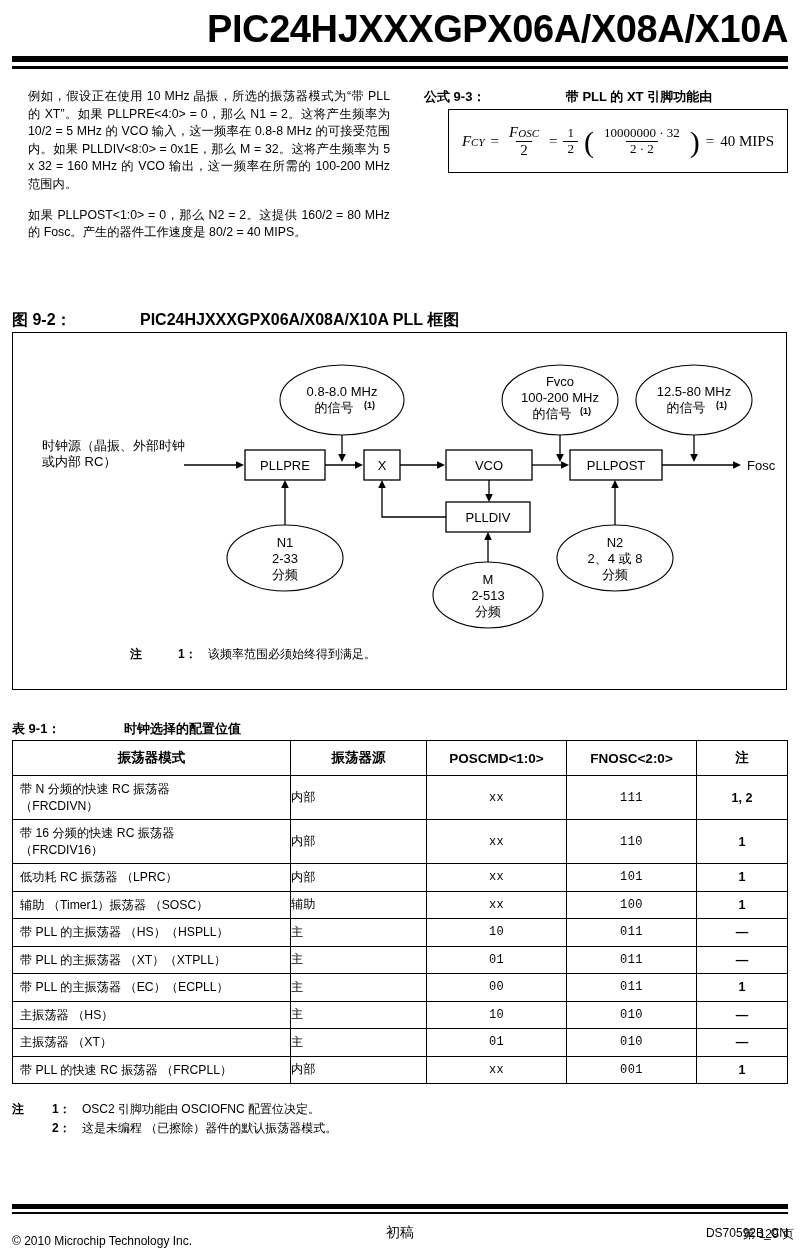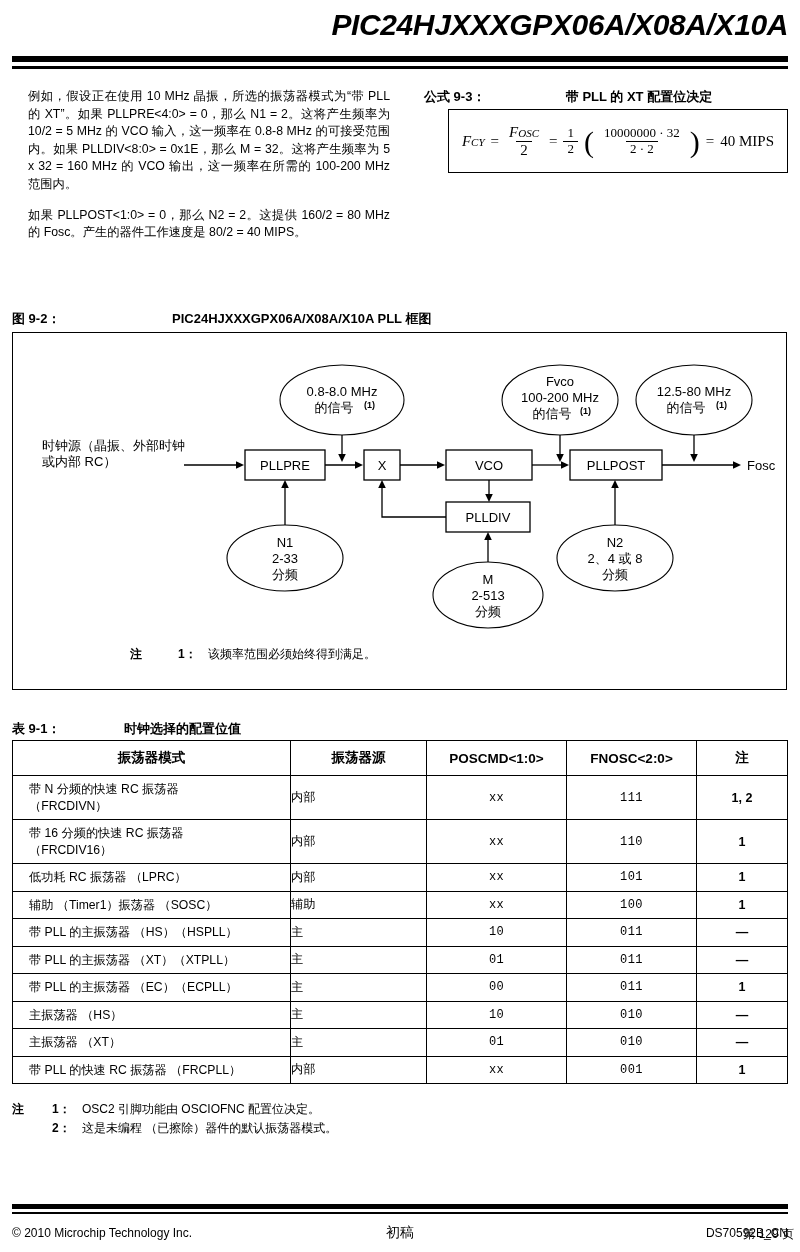--- a/index.html
+++ b/index.html
@@ -8,23 +8,22 @@
     font-family:"Liberation Sans","DejaVu Sans",sans-serif;
     color:#000;
     -webkit-font-smoothing:antialiased;
   }
   .page{position:absolute;inset:0;}
 
   
   .hdr-title{
     position:absolute;left:0;right:12px;top:8px;
     text-align:right;
-    font-size:30px;font-weight:bold;letter-spacing:-0.4px;
+    font-size:38px;font-weight:bold;letter-spacing:-0.4px;
     font-family:"Liberation Sans","DejaVu Sans",sans-serif;
-    font-style:italic;
   }
   .rule-thick{position:absolute;left:12px;right:12px;background:#000;}
   .rule1{top:56px;height:6px;}
   .rule2{top:66px;height:3px;}
 
   
   .col-left{
     position:absolute;left:12px;top:88px;width:378px;
     font-size:12.3px;line-height:17.6px;text-align:justify;
   }
@@ -42,21 +41,21 @@
   .math{font-family:"Liberation Serif","DejaVu Serif",serif;font-size:15px;display:flex;align-items:center;gap:6px;}
   .math .it{font-style:italic;}
   .sc{font-variant:small-caps;}
   .frac{display:inline-flex;flex-direction:column;align-items:center;vertical-align:middle;line-height:1.12;}
   .frac .num{padding:0 4px;}
   .frac .den{padding:0 4px;border-top:1.2px solid #000;}
   .frac.small{font-size:13px;}
   .paren{font-size:30px;font-family:"Liberation Serif",serif;line-height:0.7;}
 
   
-  .fig-head{position:absolute;left:12px;top:310px;width:776px;display:flex;font-weight:bold;font-size:13px;gap:32px;}
+  .fig-head{position:absolute;left:12px;top:310px;width:776px;display:flex;font-weight:bold;font-size:16px;}
   .fig-label{width:128px;}
   .fig-title{flex:1;}
   .fig-box{position:absolute;left:12px;top:332px;width:775px;height:358px;border:1.3px solid #000;box-sizing:border-box;}
   .fig-note{position:absolute;left:130px;top:646px;font-size:12px;display:flex;gap:0;}
   .fig-note .nlab{font-weight:bold;width:48px;}
   .fig-note .nnum{font-weight:bold;width:30px;}
 
   svg.diagram{position:absolute;left:12px;top:332px;}
   svg.diagram text{font-family:"Liberation Sans","DejaVu Sans",sans-serif;font-size:13px;fill:#000;}
   svg.diagram .blk{fill:#fff;stroke:#000;stroke-width:1.3;}
@@ -70,36 +69,36 @@
   .tbl{
     position:absolute;left:12px;top:740px;width:775px;
     border-collapse:collapse;table-layout:fixed;
   }
   .tbl th,.tbl td{border:1px solid #000;padding:0;}
   .tbl thead th{
     height:34px;font-size:13.5px;font-weight:bold;text-align:center;vertical-align:middle;
     border-top:1.6px solid #000;border-bottom:1.6px solid #000;
   }
   .tbl td{font-size:12.2px;vertical-align:middle;}
-  .tbl td.mode{padding:5px 16px;line-height:16.5px;}
+  .tbl td.mode{padding:5px 7px;line-height:16.5px;}
   .tbl td.ctr{text-align:left;margin-left:46px;}
   .tbl td.mono{text-align:center;font-family:"Liberation Mono","DejaVu Sans Mono",monospace;font-size:12px;letter-spacing:0.4px;}
   .tbl td.note{text-align:center;font-weight:bold;font-size:12.5px;}
   .c1{width:278px;} .c2{width:136px;} .c3{width:140px;} .c4{width:130px;} .c5{width:91px;}
 
   .tbl-foot{position:absolute;left:12px;top:1100px;width:640px;font-size:12px;line-height:19px;}
   .tbl-foot .row{display:flex;}
   .tbl-foot .lab{width:40px;font-weight:bold;}
   .tbl-foot .num{width:30px;font-weight:bold;}
 
   
   .frule1{position:absolute;left:12px;right:12px;top:1204px;height:5px;background:#000;}
   .frule2{position:absolute;left:12px;right:12px;top:1212px;height:2px;background:#000;}
   .foot{position:absolute;left:12px;right:12px;top:1226px;height:20px;font-size:12px;}
-  .foot .fl{position:absolute;left:0;top:0;}
+  .foot .fl{position:absolute;left:0;top:8px;}
   .foot .fc{position:absolute;left:50%;transform:translateX(-50%);top:-2px;font-size:14px;}
   .foot .fr{position:absolute;right:0;top:0;white-space:nowrap;}
   .foot .fr .ov{position:relative;}
   .foot .fr .ov2{position:absolute;right:-6px;top:0;white-space:nowrap;}
 </style>
 </head>
 <body>
 
 <div class="page">
 
@@ -108,21 +107,21 @@
   <div class="rule-thick rule2"></div>
 
   <div class="col-left">
     <p>例如，假设正在使用 10 MHz 晶振，所选的振荡器模式为“带 PLL 的 XT”。如果 PLLPRE&lt;4:0&gt; = 0，那么 N1 = 2。这将产生频率为 10/2 = 5 MHz 的 VCO 输入，这一频率在 0.8-8 MHz 的可接受范围内。如果 PLLDIV&lt;8:0&gt; = 0x1E，那么 M = 32。这将产生频率为 5 x 32 = 160 MHz 的 VCO 输出，这一频率在所需的 100-200 MHz 范围内。</p>
     <p>如果 PLLPOST&lt;1:0&gt; = 0，那么 N2 = 2。这提供 160/2 = 80 MHz 的 Fosc。产生的器件工作速度是 80/2 = 40 MIPS。</p>
   </div>
 
   <div class="eqn-wrap">
     <div class="eqn-head">
       <span class="eqn-label">公式 9-3：</span>
-      <span class="eqn-title">带 PLL 的 XT 配置位决定</span>
+      <span class="eqn-title">带 PLL 的 XT 引脚功能由</span>
     </div>
     <div class="eqn-box">
       <span class="math">
         <span class="it sc">Fcy</span>
         <span>=</span>
         <span class="frac">
           <span class="num it sc">Fosc</span>
           <span class="den">2</span>
         </span>
         <span>=</span>

